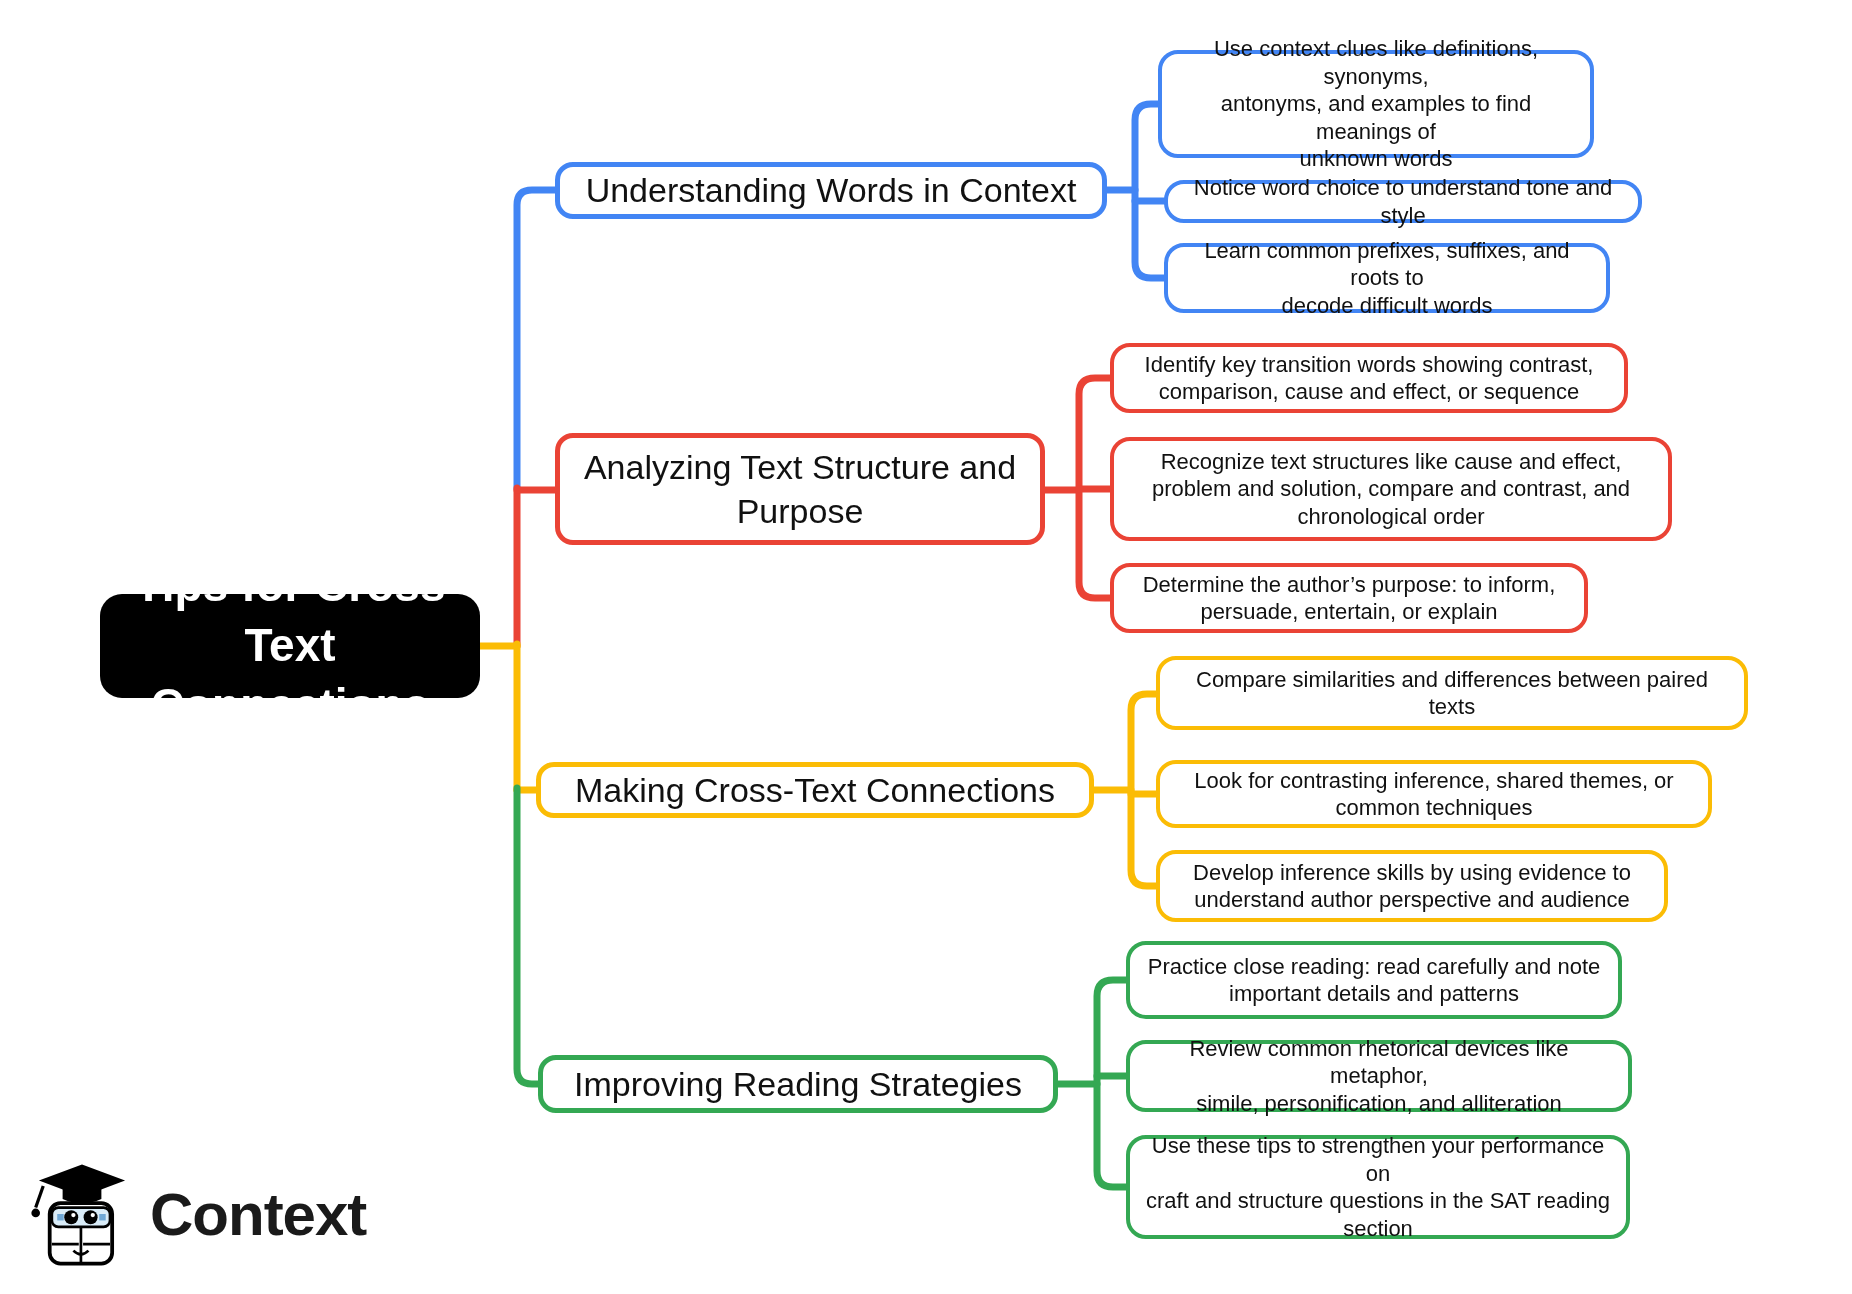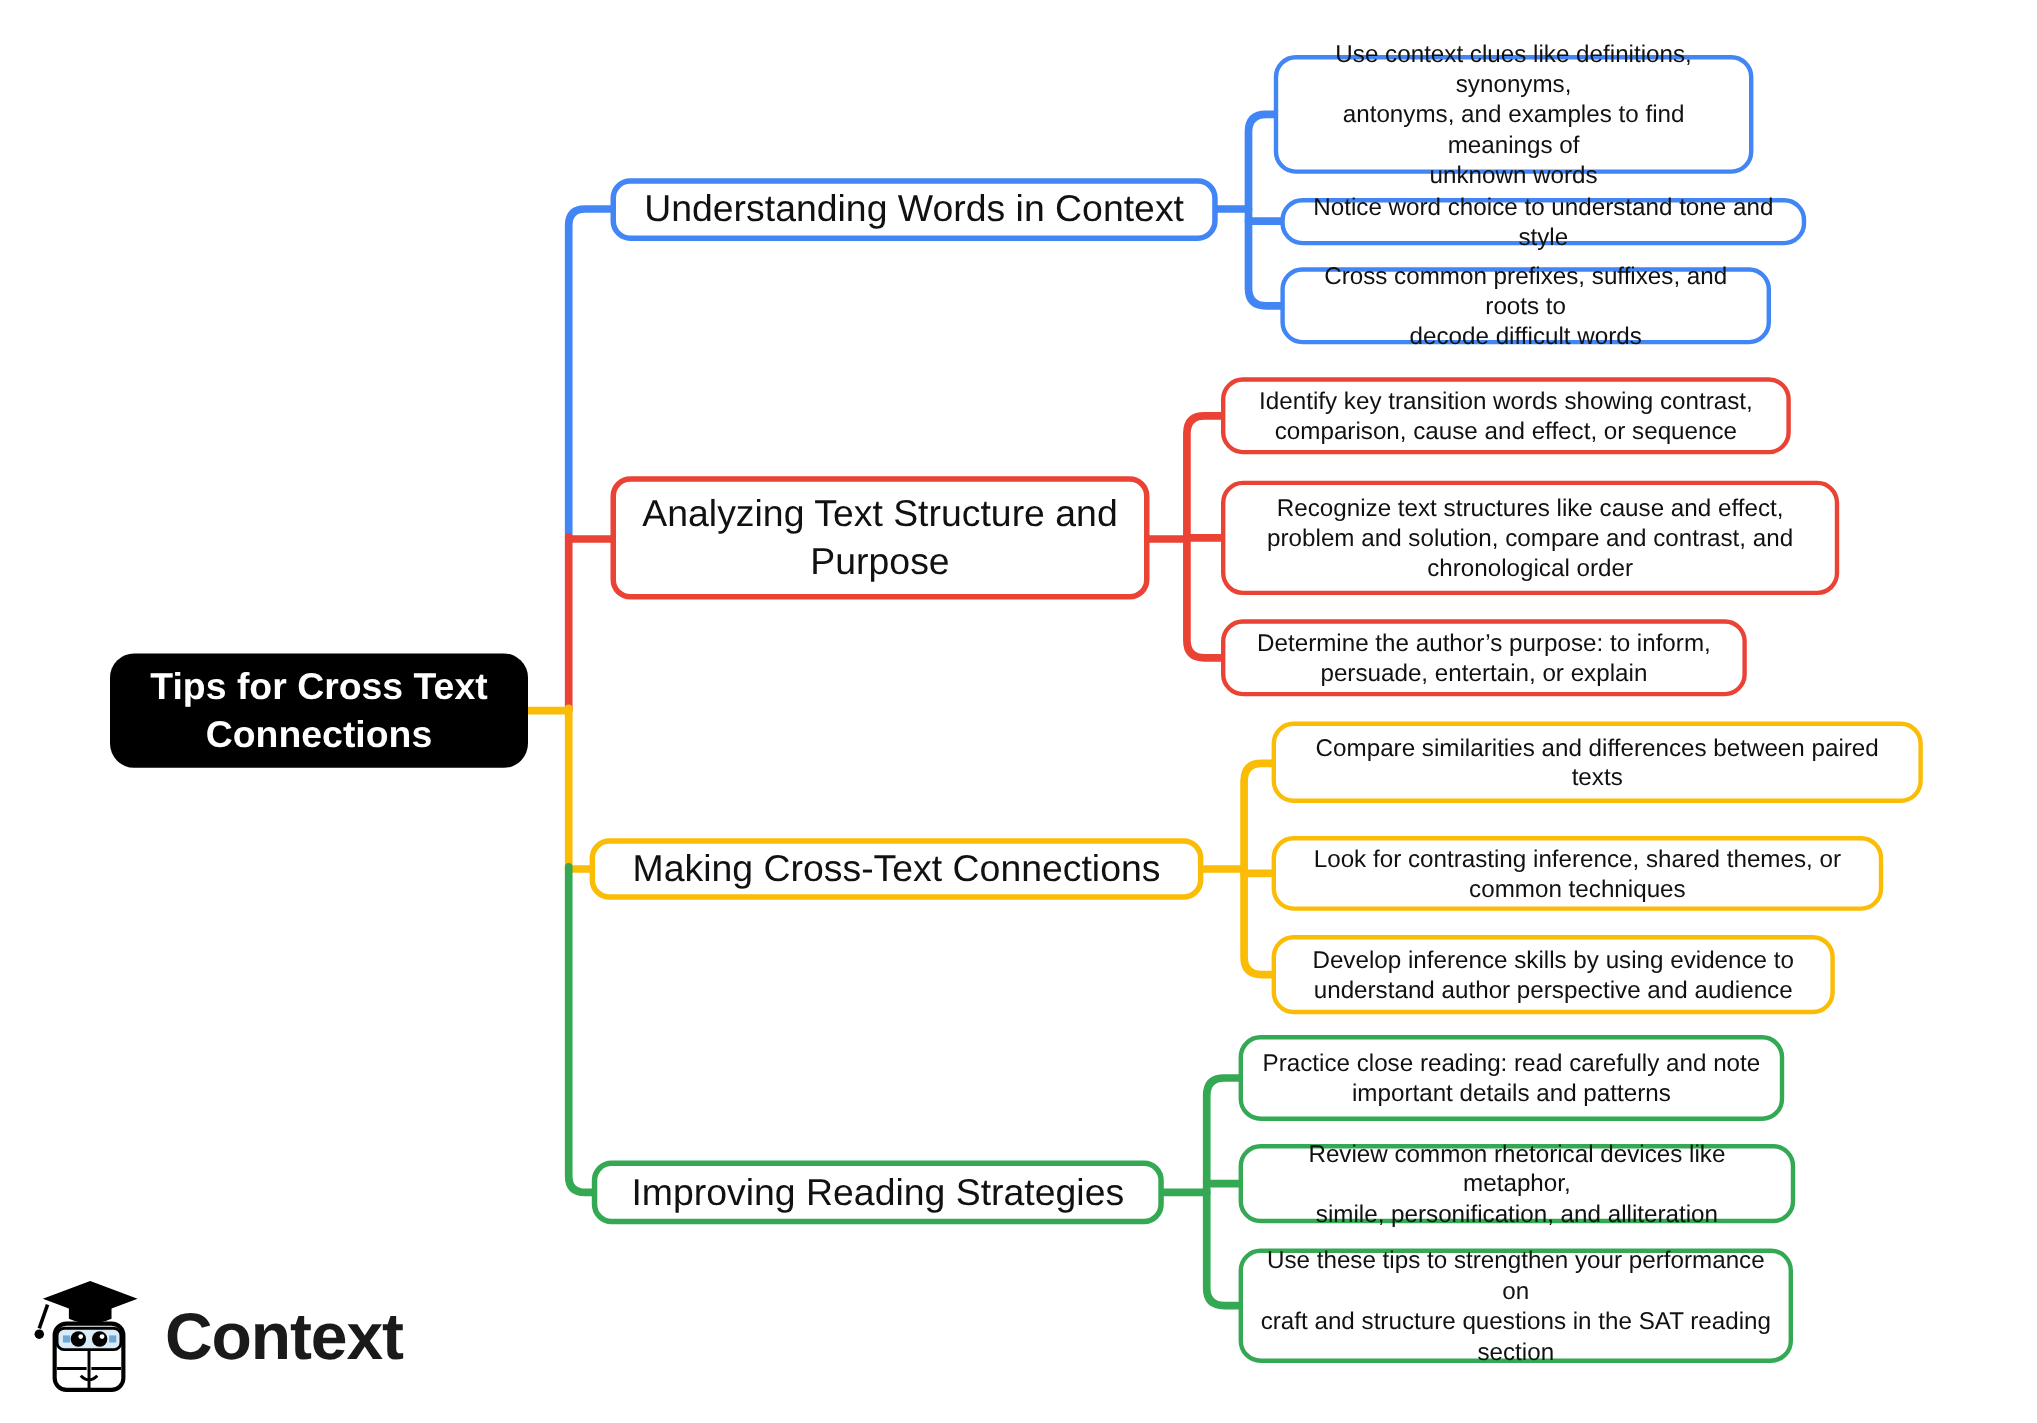--- a/index.html
+++ b/index.html
@@ -13,21 +13,21 @@
   .stroke-red{stroke:#EA4335;}
   .stroke-yellow{stroke:#FBBC05;}
   .stroke-green{stroke:#34A853;}
 
   .node{
     position:absolute;background:#ffffff;display:flex;align-items:center;justify-content:center;
     text-align:center;white-space:pre-line;color:#111;box-sizing:border-box;
   }
   .root{
     background:#000000;color:#ffffff;border-radius:22px;
-    font-size:34px;font-weight:700;line-height:1.3;
+    font-size:46px;font-weight:700;line-height:1.3;
   }
   .branch{
     border:5px solid;border-radius:18px;font-size:34px;line-height:1.3;padding:0 10px;
   }
   .leaf{
     border:4px solid;border-radius:20px;font-size:22px;line-height:1.25;padding:0 12px;
   }
   .b-blue{border-color:#4285F4;}
   .b-red{border-color:#EA4335;}
   .b-yellow{border-color:#FBBC05;}
@@ -72,21 +72,21 @@
   </svg>
 
   <div class="node root" style="left:100px;top:594px;width:380px;height:104px;">Tips for Cross Text
 Connections</div>
 
   <div class="node branch b-blue" style="left:555px;top:162px;width:552px;height:57px;">Understanding Words in Context</div>
   <div class="node leaf b-blue" style="left:1158px;top:50px;width:436px;height:108px;">Use context clues like definitions, synonyms,
 antonyms, and examples to find meanings of
 unknown words</div>
   <div class="node leaf b-blue" style="left:1164px;top:180px;width:478px;height:43px;">Notice word choice to understand tone and style</div>
-  <div class="node leaf b-blue" style="left:1164px;top:243px;width:446px;height:70px;">Cross common prefixes, suffixes, and roots to
+  <div class="node leaf b-blue" style="left:1164px;top:243px;width:446px;height:70px;">Learn common prefixes, suffixes, and roots to
 decode difficult words</div>
 
   <div class="node branch b-red" style="left:555px;top:433px;width:490px;height:112px;">Analyzing Text Structure and
 Purpose</div>
   <div class="node leaf b-red" style="left:1110px;top:437px;width:562px;height:104px;">Recognize text structures like cause and effect,
 problem and solution, compare and contrast, and
 chronological order</div>
   <div class="node leaf b-red" style="left:1110px;top:343px;width:518px;height:70px;">Identify key transition words showing contrast,
 comparison, cause and effect, or sequence</div>
   <div class="node leaf b-red" style="left:1110px;top:563px;width:478px;height:70px;">Determine the author’s purpose: to inform,

